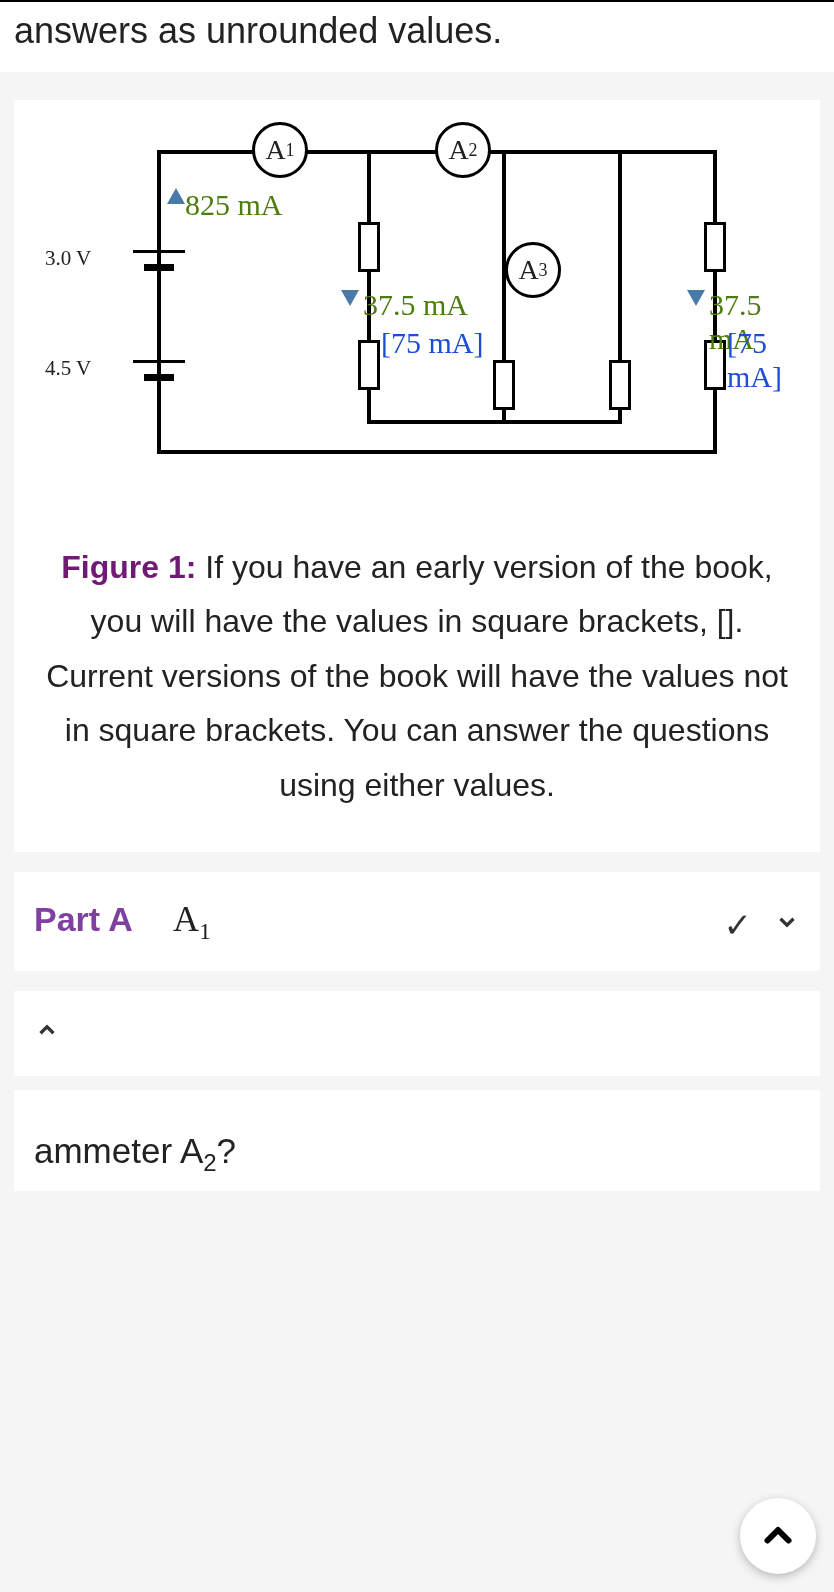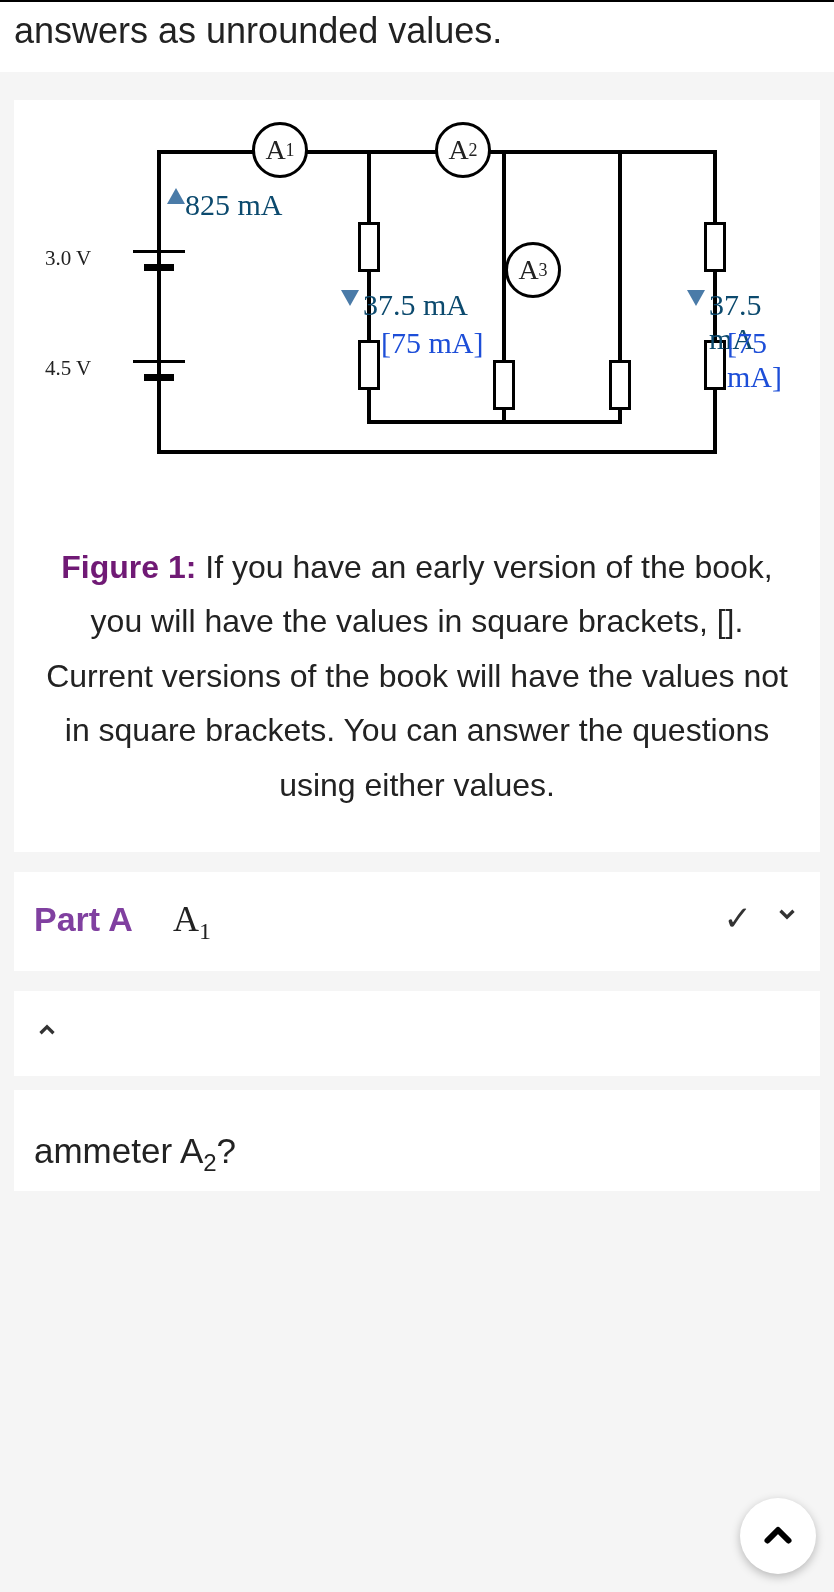--- a/index.html
+++ b/index.html
@@ -4,31 +4,31 @@
 <style>
 *{margin:0;padding:0;box-sizing:border-box}
 body{font-family:Arial,Helvetica,sans-serif;background:#f5f5f5;width:834px;color:#222}
 .header{background:#fff;padding:8px 14px 20px;font-size:36px;border-top:2px solid #000000}
 .figure-box{background:#fff;margin:28px 14px 0;padding:30px 10px 20px}
 .circuit{position:relative;width:780px;height:360px;margin:0 auto}
 .wire{position:absolute;background:#000}
 .ammeter{position:absolute;width:56px;height:56px;border:3px solid #000;border-radius:50%;background:#fff;display:flex;align-items:center;justify-content:center;font-family:'Times New Roman',serif;font-size:28px}
 .ammeter sub{font-size:18px;vertical-align:sub}
 .vlabel{position:absolute;font-family:'Times New Roman',serif;font-size:21px}
-.clabel{position:absolute;font-family:'Times New Roman',serif;font-size:30px;color:#0c4a6e}
+.clabel{position:absolute;font-family:'Times New Roman',serif;font-size:30px;color:#4d7c0f}
 .clabel2{position:absolute;font-family:'Times New Roman',serif;font-size:30px;color:#1d4ed8}
 .battery{position:absolute;width:52px;height:26px}
 .battery .long{position:absolute;left:0;width:52px;height:3px;background:#000;top:0}
 .battery .short{position:absolute;left:11px;width:30px;height:7px;background:#000;top:14px}
 .resistor{position:absolute;width:22px;height:50px;border:3px solid #000;background:#fff}
 .arrow-up{position:absolute;width:0;height:0;border-left:9px solid transparent;border-right:9px solid transparent;border-bottom:16px solid #4a7ba8}
 .arrow-down{position:absolute;width:0;height:0;border-left:9px solid transparent;border-right:9px solid transparent;border-top:16px solid #4a7ba8}
 .caption{background:#fff;margin:0 14px;padding:30px 30px 40px;font-size:32px;line-height:1.7;text-align:center}
 .caption .figlabel{color:#701a75;font-weight:bold}
-.part-row{background:#fff;margin:20px 14px 0;padding:26px 20px;display:flex;align-items:flex-start;justify-content:space-between;font-size:34px}
+.part-row{background:#fff;margin:20px 14px 0;padding:26px 20px;display:flex;align-items:flex-end;justify-content:space-between;font-size:34px}
 .part-row .left{display:flex;align-items:baseline;gap:40px}
 .part-label{color:#8040a0;font-weight:bold}
 .part-label.active{text-decoration:underline}
 .part-var{font-family:Liberation Serif, serif;font-size:36px}
 .part-var sub{font-size:24px}
 .icons{display:flex;gap:22px;align-items:center}
 .check{color:#333;font-size:34px}
 .chev{color:#333;font-size:28px}
 .question{background:#fff;margin:14px 14px 0;padding:34px 20px 10px;font-size:35px;line-height:1.55}
 .question sub{font-size:24px}

